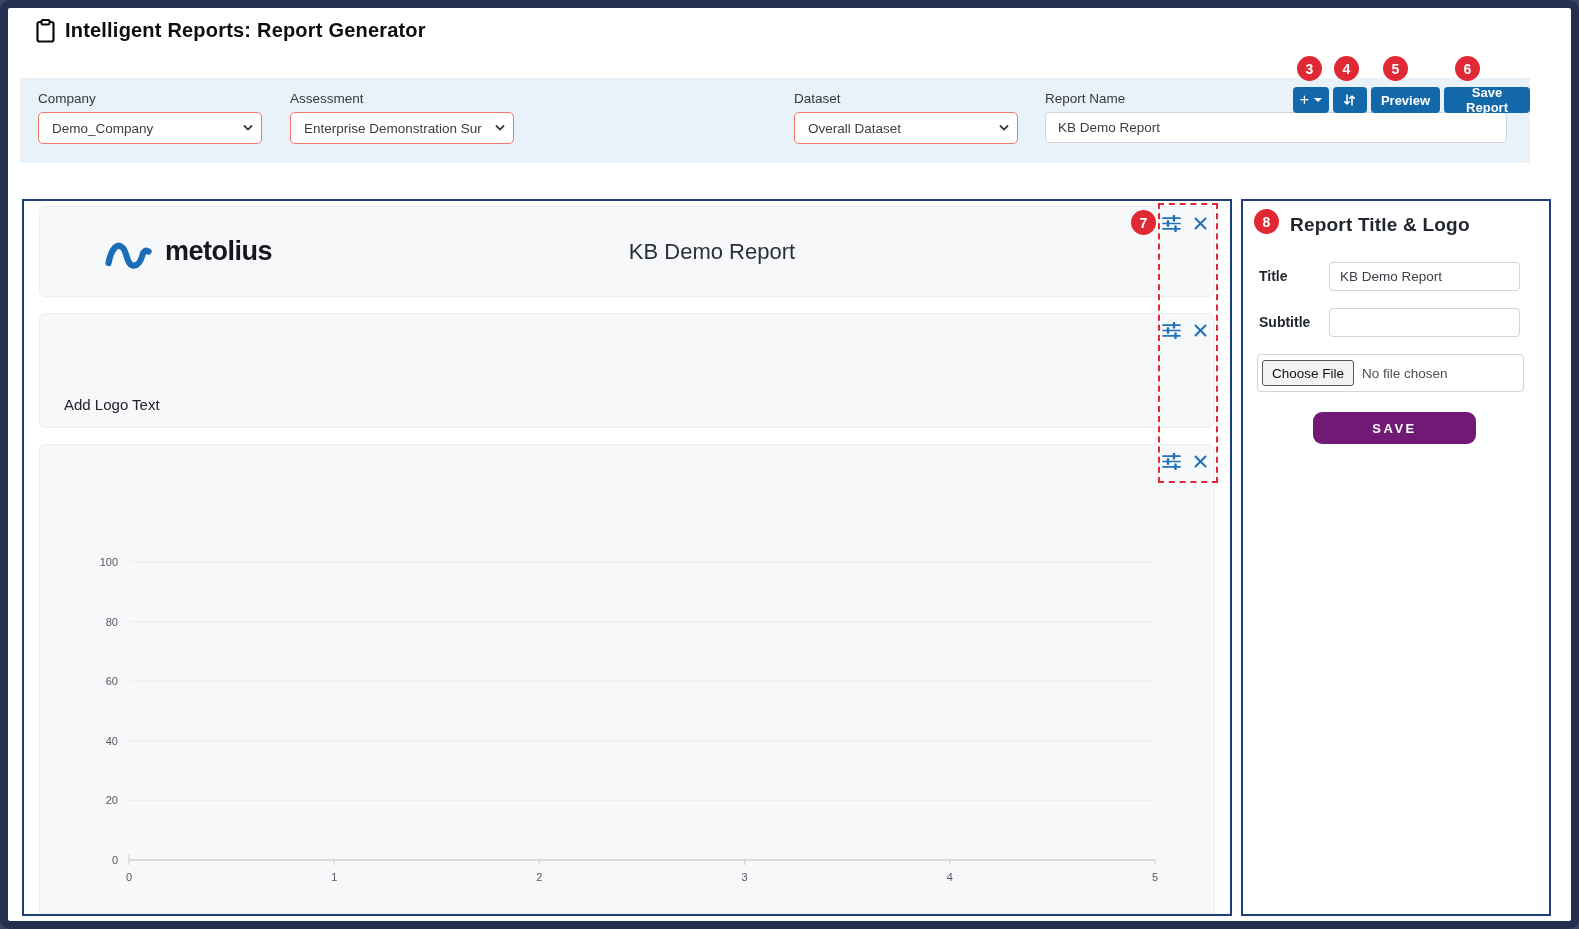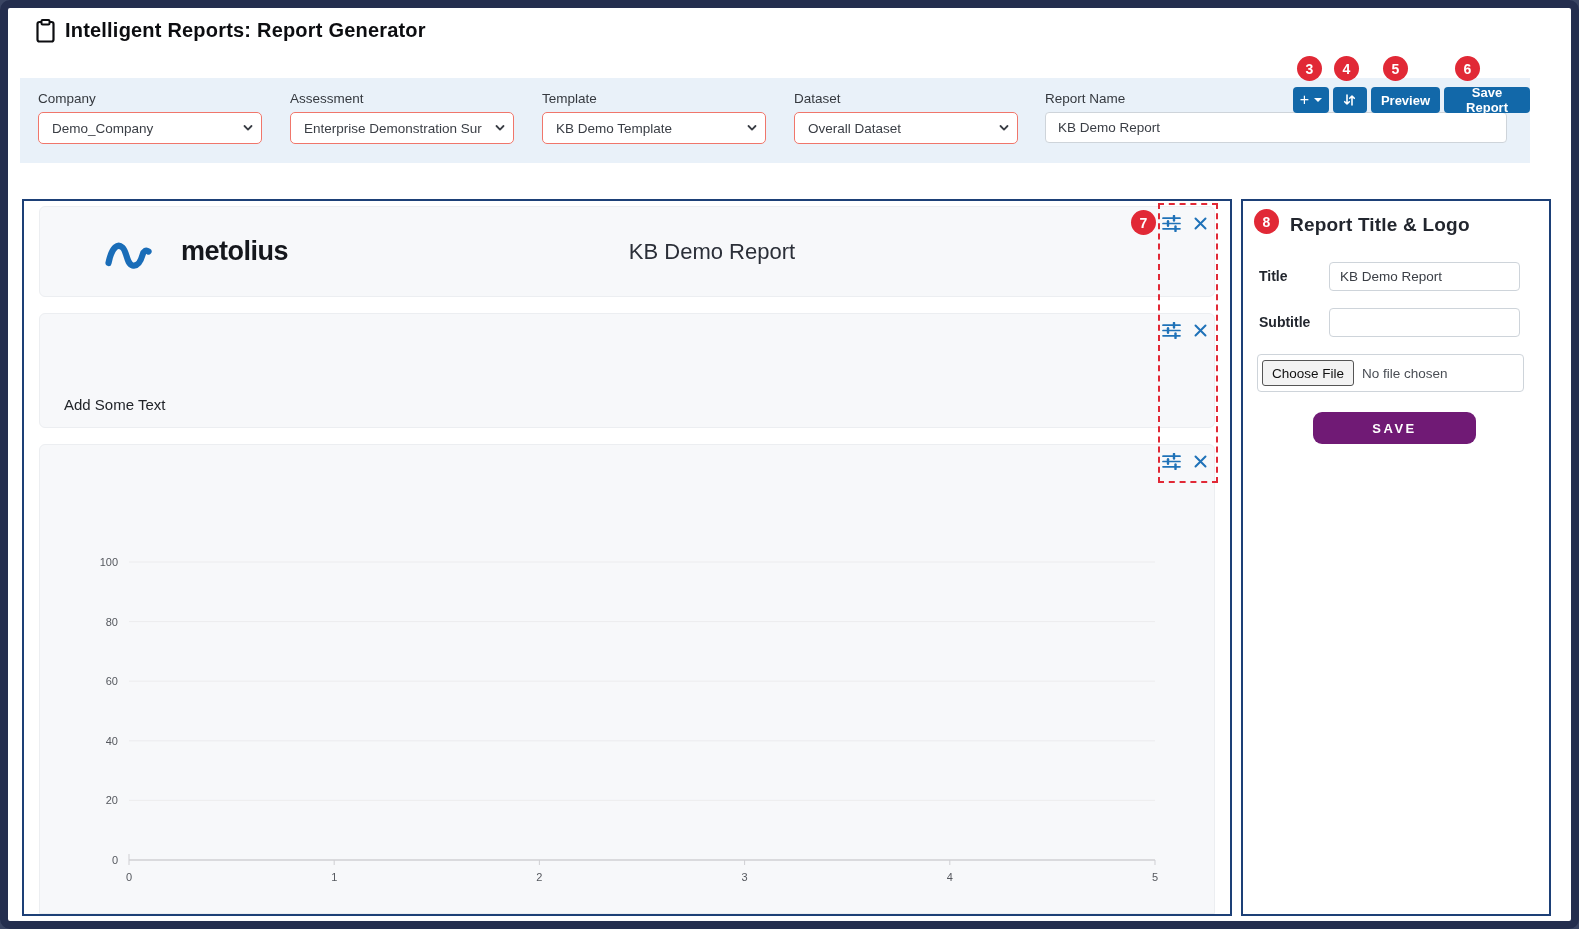--- a/index.html
+++ b/index.html
@@ -45,21 +45,21 @@
     position:absolute; width:25px; height:25px; border-radius:50%;
     background:#e12936; color:#fff; font-size:14px; font-weight:700;
     display:flex; align-items:center; justify-content:center; z-index:30;
   }
   
   .canvas { position:absolute; left:14px; top:191px; width:1210px; height:717px; border:2px solid #1d4077; background:#fff; }
   .block { position:absolute; left:15px; width:1176px; background:#f7f8fa; border:1px solid #eceef1; border-radius:6px; }
   .block-icons { position:absolute; top:8px; right:7px; display:flex; align-items:center; gap:13px; z-index:5; }
   .block-icons .ic { cursor:pointer; display:flex; }
   .hdr-block { top:5px; height:91px; display:flex; align-items:center; }
-  .logo-wrap { width:290px; display:flex; align-items:center; gap:29px; padding-left:65px; }
+  .logo-wrap { width:290px; display:flex; align-items:center; gap:13px; padding-left:65px; }
   .logo-text { font-size:27px; font-weight:700; color:#15171c; letter-spacing:-.5px; }
   .hdr-title { flex:1; text-align:center; font-size:22px; color:#2b2f38; }
   .info-block { top:112px; height:115px; }
   .info-title { position:absolute; left:24px; top:44px; font-size:21px; color:#212429; }
   .info-sub { position:absolute; left:24px; top:82px; font-size:15px; color:#212429; }
   .chart-block { top:243px; height:470px; border-radius:6px 6px 0 0; }
   .chart-title { position:absolute; left:0; top:45px; width:100%; text-align:center; font-size:22px; color:#34383f; }
   .chart-svg { position:absolute; left:0; top:0; }
   
   .dashed-rect { position:absolute; left:1150px; top:195px; width:60px; height:280px; border:2px dashed #e12936; z-index:20; }
@@ -130,33 +130,20 @@
           <option>Enterprise Demonstration Sur</option>
         </select>
         <span class="chev">
           <svg width="10" height="10" viewBox="0 0 10 10">
               <path d="M1.5 3 L5 6.6 L8.5 3" fill="none" stroke="#3a3e45" stroke-width="1.8" stroke-linecap="round" stroke-linejoin="round"></path>
             </svg>
         </span>
       </div>
     </div>
 
-    <div class="field" style="left:522px; top:13px;">
-      <span class="field-label">Template</span>
-      <div class="sel-wrap">
-        <select class="field-select">
-          <option>KB Demo Template</option>
-        </select>
-        <span class="chev">
-          <svg width="10" height="10" viewBox="0 0 10 10">
-              <path d="M1.5 3 L5 6.6 L8.5 3" fill="none" stroke="#3a3e45" stroke-width="1.8" stroke-linecap="round" stroke-linejoin="round"></path>
-            </svg>
-        </span>
-      </div>
-    </div>
 
     <div class="field" style="left:774px; top:13px;">
       <span class="field-label">Dataset</span>
       <div class="sel-wrap">
         <select class="field-select">
           <option>Overall Dataset</option>
         </select>
         <span class="chev">
           <svg width="10" height="10" viewBox="0 0 10 10">
               <path d="M1.5 3 L5 6.6 L8.5 3" fill="none" stroke="#3a3e45" stroke-width="1.8" stroke-linecap="round" stroke-linejoin="round"></path>
@@ -244,21 +231,21 @@
               <line x1="13.5" y1="11.5" x2="13.5" y2="16.1" stroke-width="2.4"></line>
             </g>
           </svg>
         </span>
         <span class="ic">
           <svg width="13" height="13" viewBox="0 0 13 13">
             <path d="M1.5 1.5 L11.5 11.5 M11.5 1.5 L1.5 11.5" stroke="#1f72b8" stroke-width="2" stroke-linecap="round"></path>
           </svg>
         </span>
       </div>
-      <div class="info-sub">Add Some Text</div>
+      <div class="info-sub">Add Logo Text</div>
     </div>
 
     <div class="block chart-block">
       <div class="block-icons">
         <span class="ic">
           <svg width="19" height="17" viewBox="0 0 19 17">
             <g stroke="#1f72b8" stroke-width="1.7" stroke-linecap="round">
               <line x1="1" y1="3.2" x2="18" y2="3.2"></line>
               <line x1="1" y1="8.5" x2="18" y2="8.5"></line>
               <line x1="1" y1="13.8" x2="18" y2="13.8"></line>

